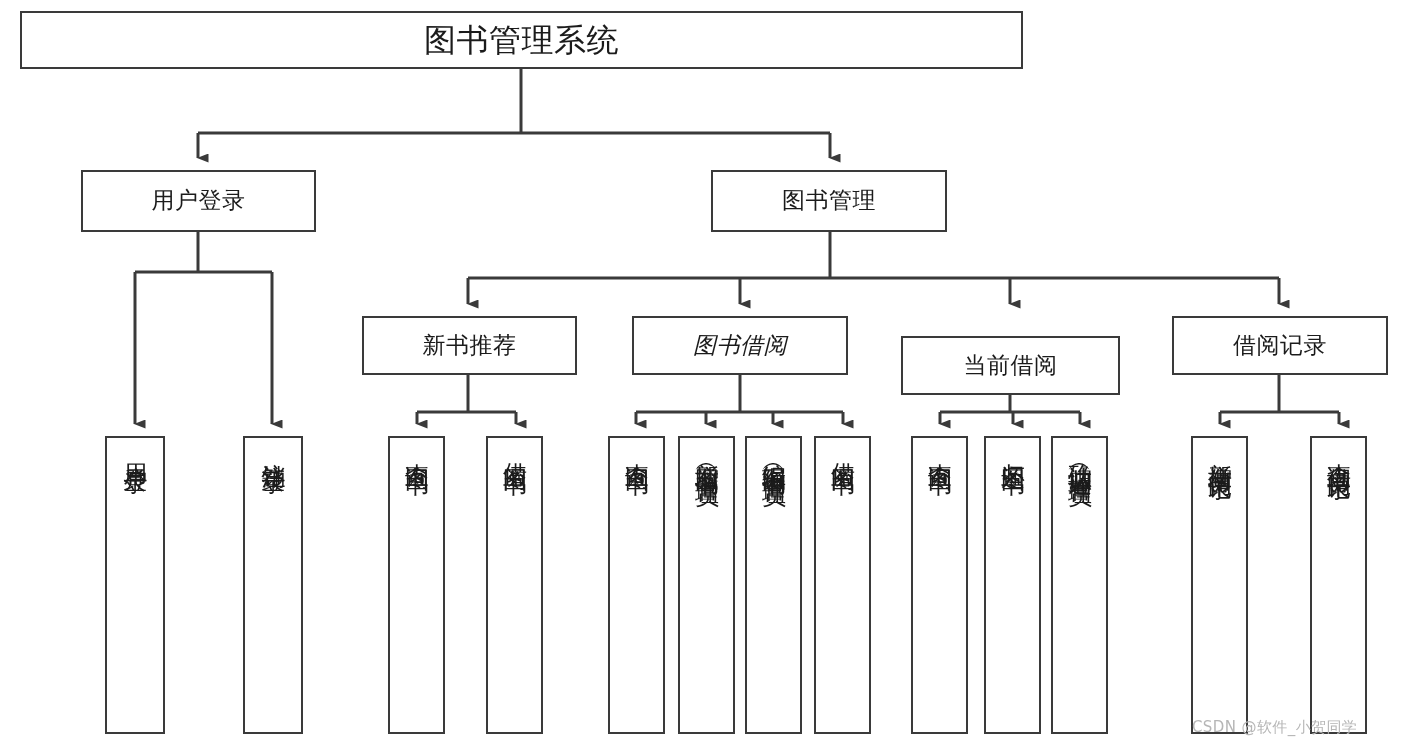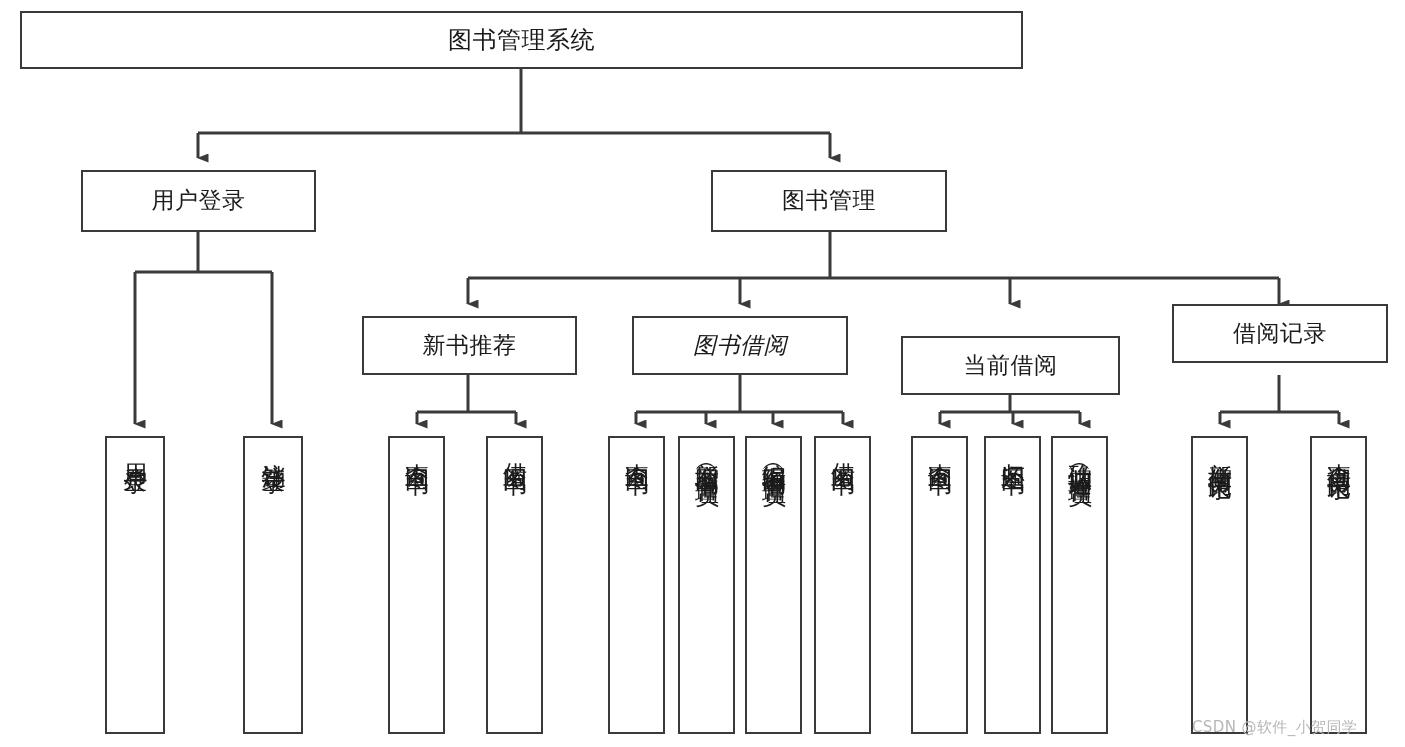--- a/index.html
+++ b/index.html
@@ -51,21 +51,21 @@
     align-items: flex-start;
     padding-top: 6px;
   }
   .node.vertical .label {
     writing-mode: vertical-rl;
     text-orientation: upright;
     font-size: 24px;
     line-height: 1.05;
     letter-spacing: 3px;
   }
-  .node.root .label { font-size: 24px; }
+  .node.root .label { font-size: 32px; }
   .watermark {
     position: absolute;
     font-size: 15px;
     color: #b6b6b6;
     white-space: nowrap;
     letter-spacing: 0.4px;
   }
 </style>
 </head>
 <body>
@@ -136,21 +136,21 @@
 
   <div class="node horizontal" style="left: 362px; top: 316px; width: 215px; height: 59px;">
     <span class="label">新书推荐</span>
   </div>
   <div class="node horizontal" style="left: 632px; top: 316px; width: 216px; height: 59px; font-style: italic;">
     <span class="label">图书借阅</span>
   </div>
   <div class="node horizontal" style="left: 901px; top: 336px; width: 219px; height: 59px;">
     <span class="label">当前借阅</span>
   </div>
-  <div class="node horizontal" style="left: 1172px; top: 304px; width: 216px; height: 59px;">
+  <div class="node horizontal" style="left: 1172px; top: 316px; width: 216px; height: 59px;">
     <span class="label">借阅记录</span>
   </div>
 
   <div class="node vertical" style="left: 105px; top: 436px; width: 60px; height: 298px;">
     <span class="label">用户登录</span>
   </div>
   <div class="node vertical" style="left: 243px; top: 436px; width: 60px; height: 298px;">
     <span class="label">注销登录</span>
   </div>
   <div class="node vertical" style="left: 388px; top: 436px; width: 57px; height: 298px;">

